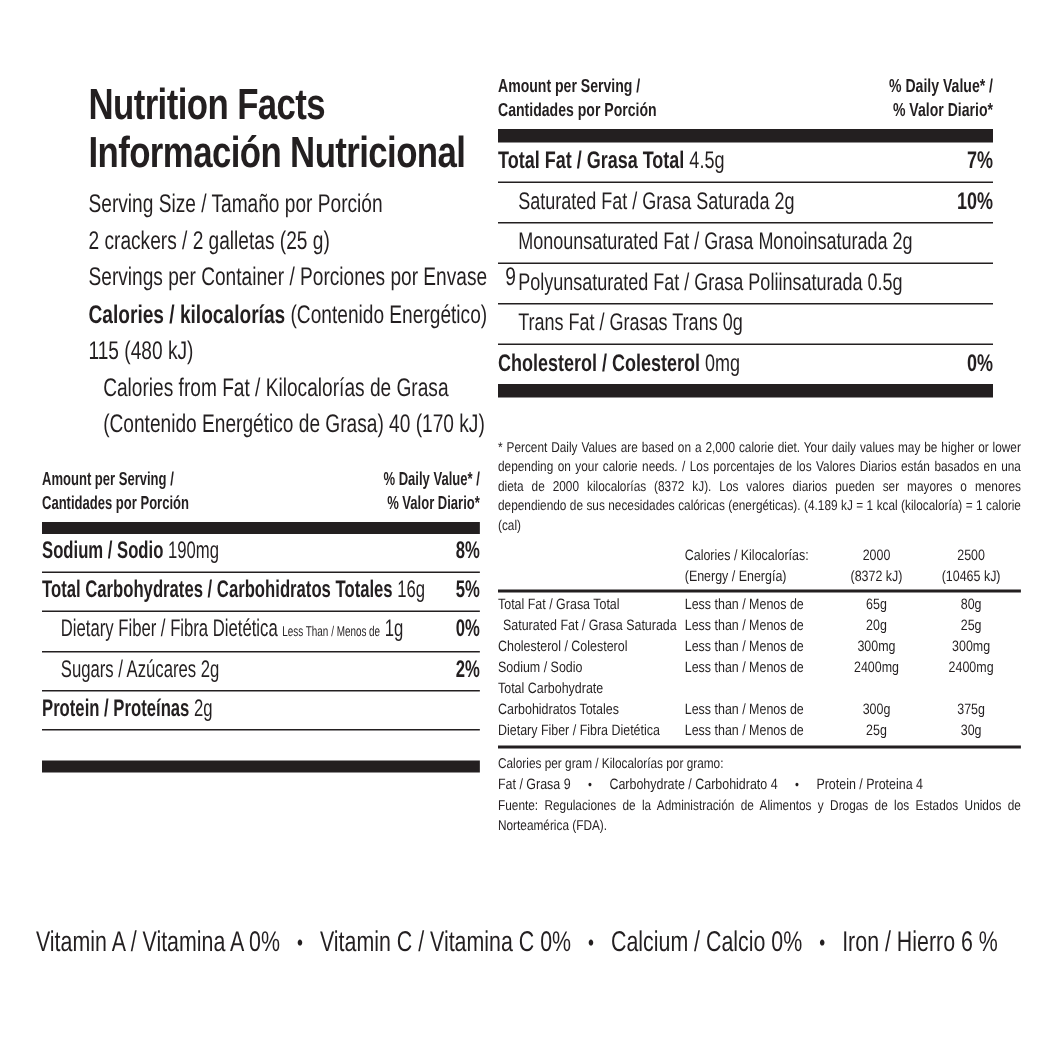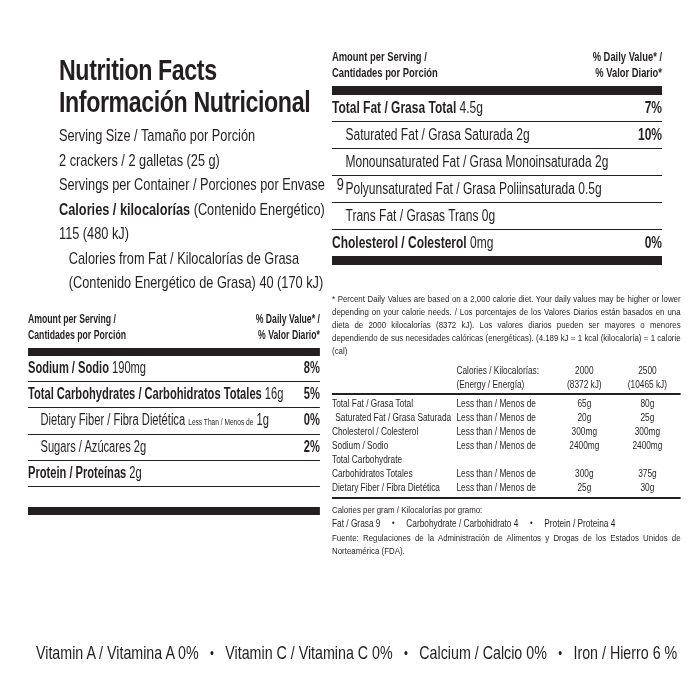--- a/index.html
+++ b/index.html
@@ -55,21 +55,21 @@
   .trow .c3,.trow .c4{text-align:center;}
   .trow.tind .c1{padding-left:4px;}
   .sep{height:2px;background:#231f20;}
   .sep.top{margin:1px 0 2px;}
   .sep.bot{margin:2px 0 4px;}
   .cpg-items{display:flex;align-items:center;font-size:10px;line-height:15px;}
   .cpg-items .bullet{margin:0 14px;font-size:9px;}
   .fuente{text-align:justify;}
 
   
-  .vits{left:36px;top:616px;width:645px;margin-top:24px;}
+  .vits{left:24px;top:616px;width:645px;}
   .vits .inner{width:855px;transform:scaleX(0.75);display:flex;justify-content:space-between;
                align-items:center;font-size:19px;line-height:26px;white-space:nowrap;}
   .vits .bullet{font-size:15px;}
 </style>
 </head>
 <body>
 
 <section class="tl">
   <div class="title sx">
     <div>Nutrition Facts</div>

